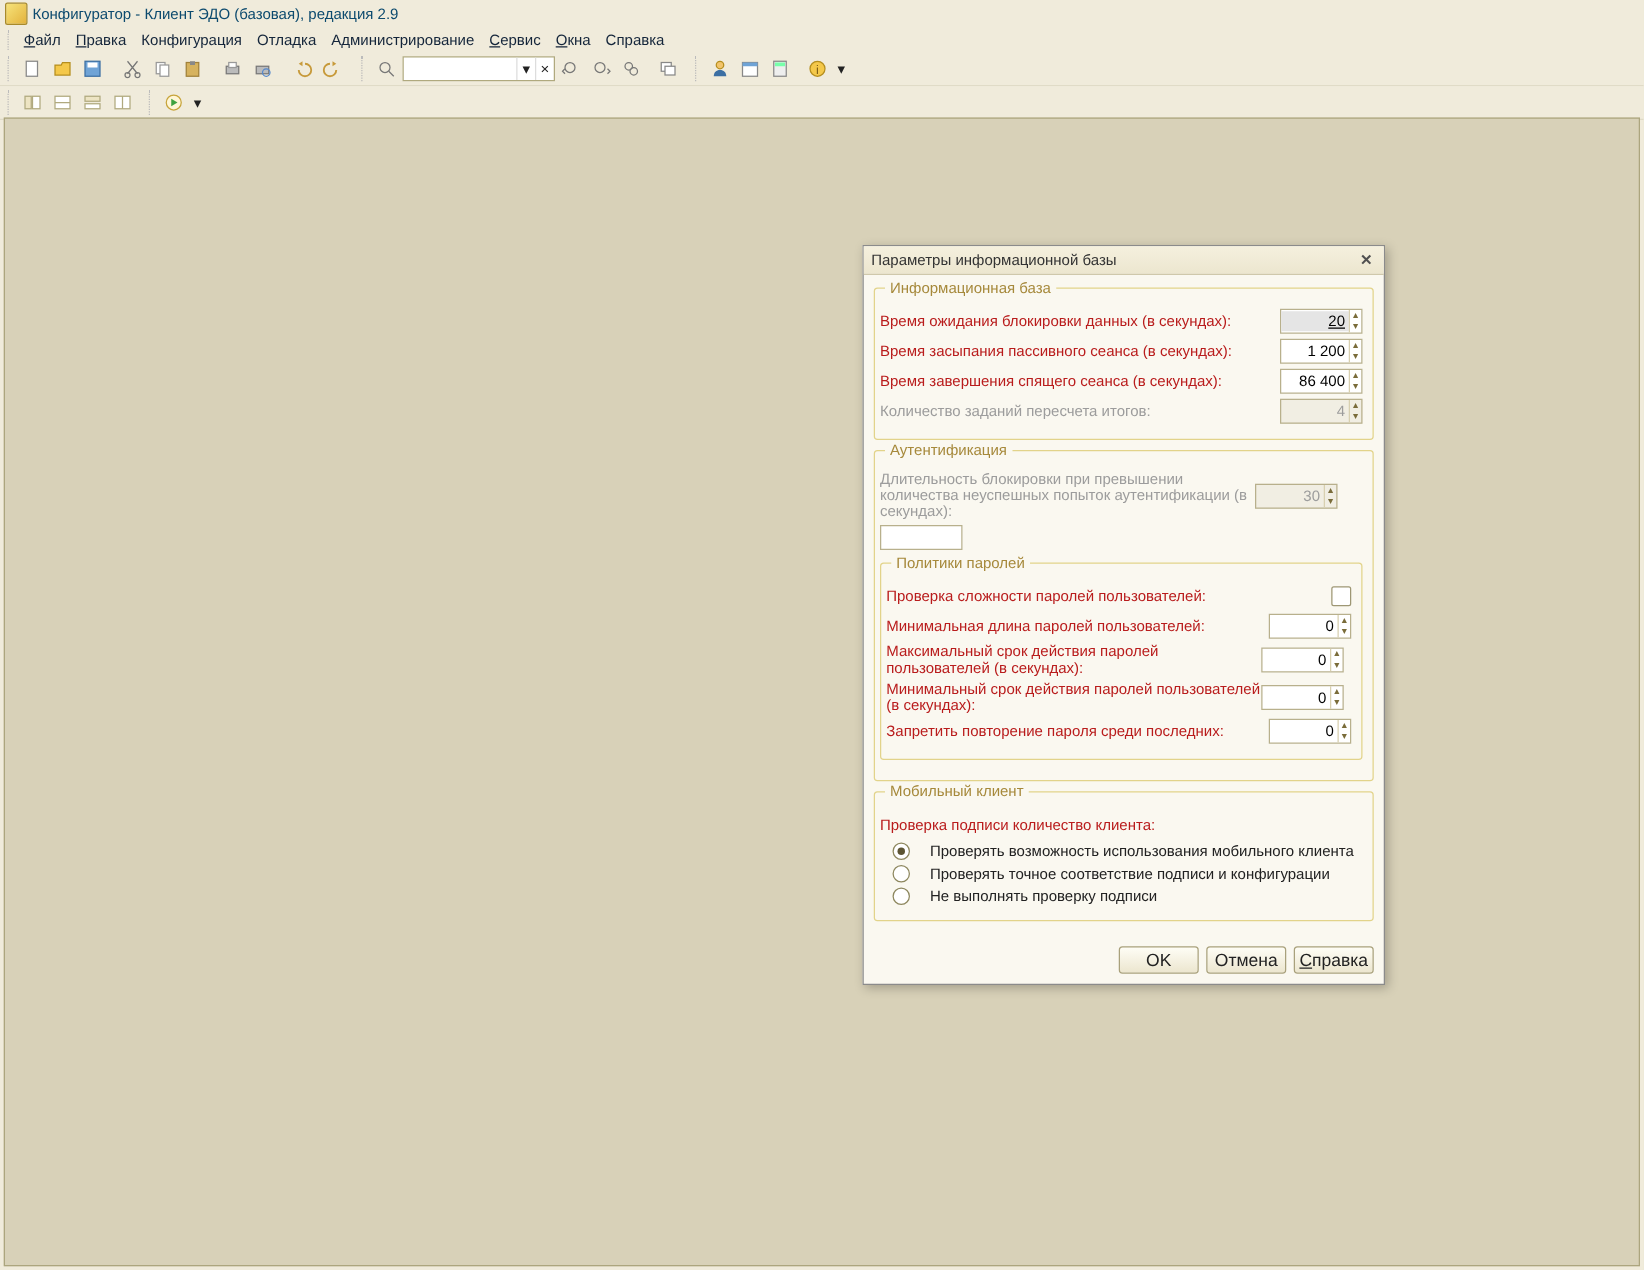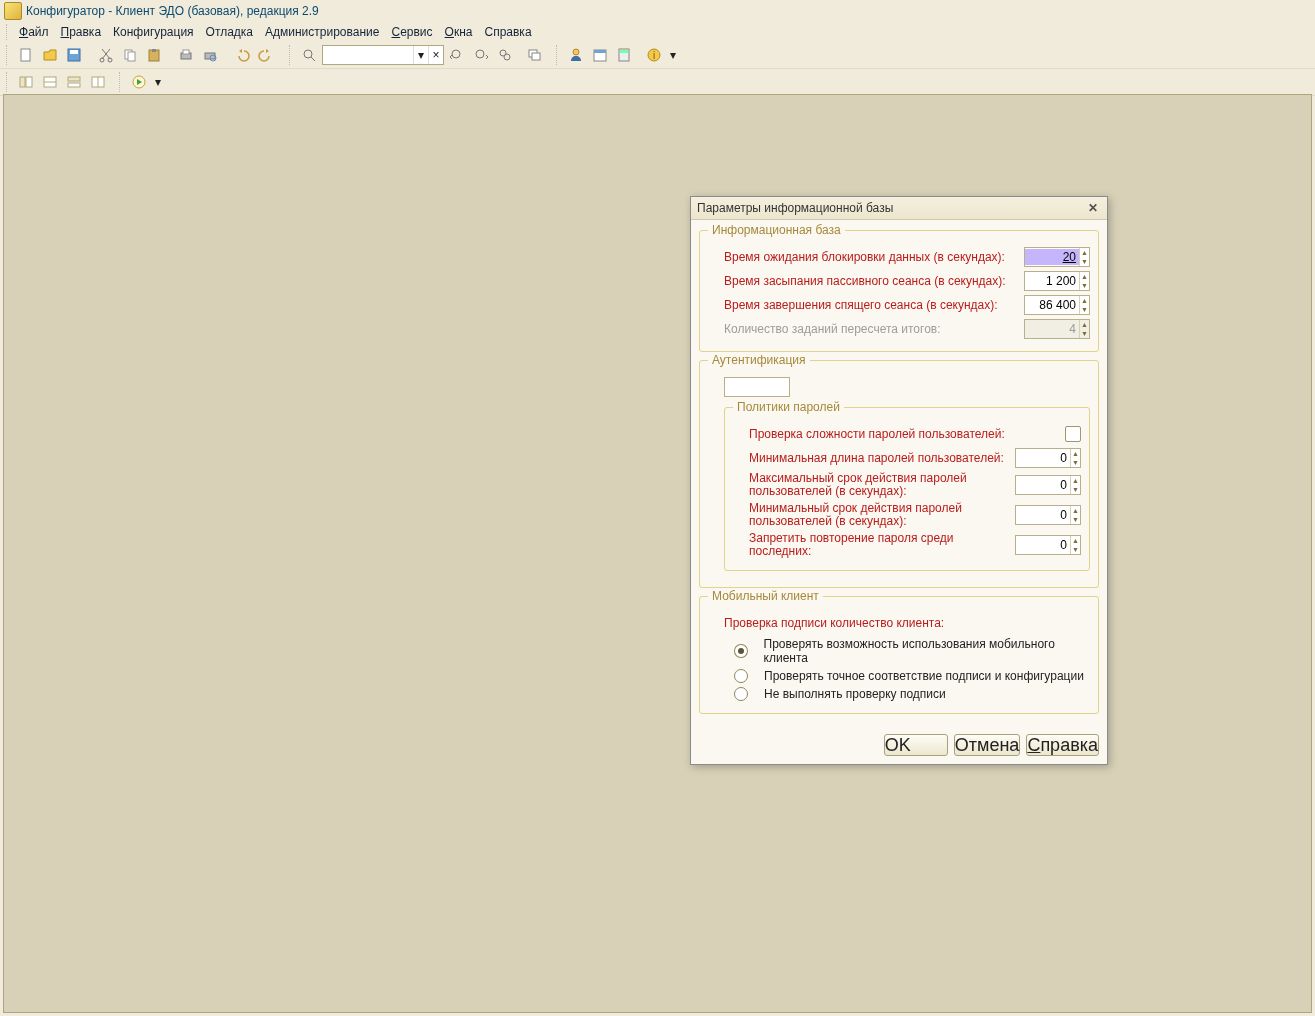--- a/index.html
+++ b/index.html
@@ -16,21 +16,21 @@
 .toolbar .combo{width:120px;height:18px;border:1px solid #B0A97E;background:#FFF;display:flex;align-items:center;justify-content:flex-end}
 .toolbar .combo .dd{width:14px;height:100%;border-left:1px solid #DDD;display:flex;align-items:center;justify-content:center}
 .toolbar .combo .xx{width:14px;height:100%;border-left:1px solid #DDD;display:flex;align-items:center;justify-content:center}
 .workspace{position:absolute;top:94px;left:3px;right:3px;bottom:3px;border:1px solid #ACA57E;background:#D8D1B8}
 
 .dialog{position:absolute;left:690px;top:196px;width:416px;background:#FAF8F0;border:1px solid #8B8B8B;box-shadow:2px 2px 8px rgba(0,0,0,0.25)}
 .dialog .dtitle{height:22px;background:linear-gradient(#F5F0DE,#ECE6CF);border-bottom:1px solid #CFC8AB;display:flex;align-items:center;padding:0 6px;font-size:12px;color:#333}
 .dialog .dclose{margin-left:auto;width:16px;height:16px;display:flex;align-items:center;justify-content:center;color:#505050;font-weight:bold}
 .dialog .dbody{padding:6px 8px 8px 8px}
 
-.group{border:1px solid #E2D38A;border-radius:3px;margin:4px 0 8px 0;position:relative;padding:12px 8px 8px 24px}
+.group{border:1px solid #E2D38A;border-radius:3px;margin:4px 0 8px 0;position:relative;padding:12px 8px 8px 4px}
 .group .legend{position:absolute;top:-8px;left:8px;background:#FAF8F0;color:#A6893B;font-weight:normal;padding:0 4px;font-size:12px}
 
 .row{display:flex;align-items:center;margin:4px 0;min-height:20px}
 .row .lbl{flex:1;color:#b91c1c;line-height:13px}
 .row .lbl.disabled{color:#9C9C9C}
 .row .lbl.multi{max-width:300px}
 .spin{display:flex;align-items:center;width:64px;height:18px;border:1px solid #B8B08C;background:#FFF}
 .spin input{border:0;width:48px;text-align:right;font-size:12px;padding:0 3px;outline:none;background:transparent;height:16px}
 .spin .btns{width:12px;height:18px;border-left:1px solid #D8D0B0;display:flex;flex-direction:column}
 .spin .btns div{flex:1;display:flex;align-items:center;justify-content:center;font-size:7px;color:#7A6C3A;line-height:1}
@@ -38,21 +38,21 @@
 .spin.disabled input{color:#9C9C9C}
 .textfield{width:64px;height:18px;border:1px solid #B8B08C;background:#FFF}
 
 .chk{width:14px;height:14px;border:1px solid #9E9774;background:#FFF;border-radius:2px}
 
 .radio{display:flex;align-items:center;margin:4px 0 4px 10px;gap:16px}
 .radio .r{width:12px;height:12px;border:1px solid #8D875E;border-radius:50%;display:flex;align-items:center;justify-content:center;background:#FFF}
 .radio .r .dot{width:6px;height:6px;background:#5C5433;border-radius:50%}
 
 .dlg-buttons{display:flex;gap:6px;justify-content:flex-end;padding:4px 8px 8px 8px}
-.btn{min-width:62px;height:20px;border:1px solid #A9A17C;background:linear-gradient(#FEFDF5,#ECE6CF);border-radius:3px;font-size:18px;display:flex;align-items:center;justify-content:flex-start;cursor:default}
+.btn{min-width:62px;height:20px;border:1px solid #A9A17C;background:linear-gradient(#FEFDF5,#ECE6CF);border-radius:3px;font-size:14px;display:flex;align-items:center;justify-content:center;cursor:default}
 .btn u{text-decoration:underline}
 </style>
 </head>
 <body>
 
 <div class="titlebar">
   <div class="logo"></div>
   <span>Конфигуратор - Клиент ЭДО (базовая), редакция 2.9</span>
 </div>
 
@@ -243,21 +243,21 @@
     <span>Параметры информационной базы</span>
     <div class="dclose">✕</div>
   </div>
   <div class="dbody">
 
     <div class="group">
       <div class="legend">Информационная база</div>
       <div class="row">
         <span class="lbl">Время ожидания блокировки данных (в секундах):</span>
         <div class="spin">
-            <input style="background: #c4b5fd; text-decoration: underline;" value="20">
+            <input style="background: #e5e5e5; text-decoration: underline;" value="20">
             <div class="btns">
               <div>▲</div>
               <div>▼</div>
             </div>
           </div>
       </div>
       <div class="row">
         <span class="lbl">Время засыпания пассивного сеанса (в секундах):</span>
         <div class="spin">
             <input value="1 200" style="">
@@ -284,20 +284,30 @@
             <div class="btns">
               <div>▲</div>
               <div>▼</div>
             </div>
           </div>
       </div>
     </div>
 
     <div class="group">
       <div class="legend">Аутентификация</div>
+      <div class="row">
+        <span class="lbl disabled multi">Длительность блокировки при превышении количества неуспешных попыток аутентификации (в секундах):</span>
+        <div class="spin disabled">
+            <input disabled="" value="30" style="">
+            <div class="btns">
+              <div>▲</div>
+              <div>▼</div>
+            </div>
+          </div>
+      </div>
       <div class="row">
         <div class="textfield"></div>
       </div>
 
       <div class="group" style="margin-top:10px">
         <div class="legend">Политики паролей</div>
         <div class="row">
           <span class="lbl">Проверка сложности паролей пользователей:</span>
           <div class="chk"></div>
         </div>

